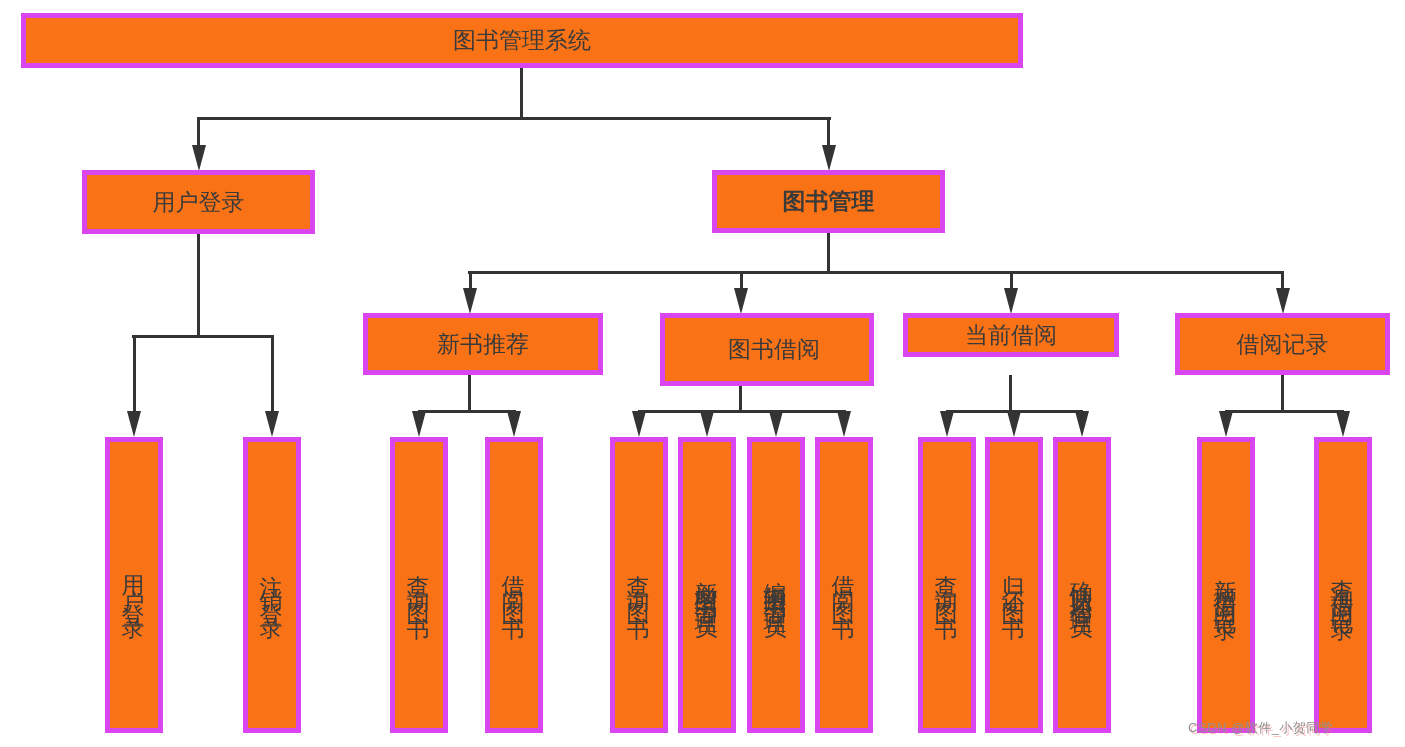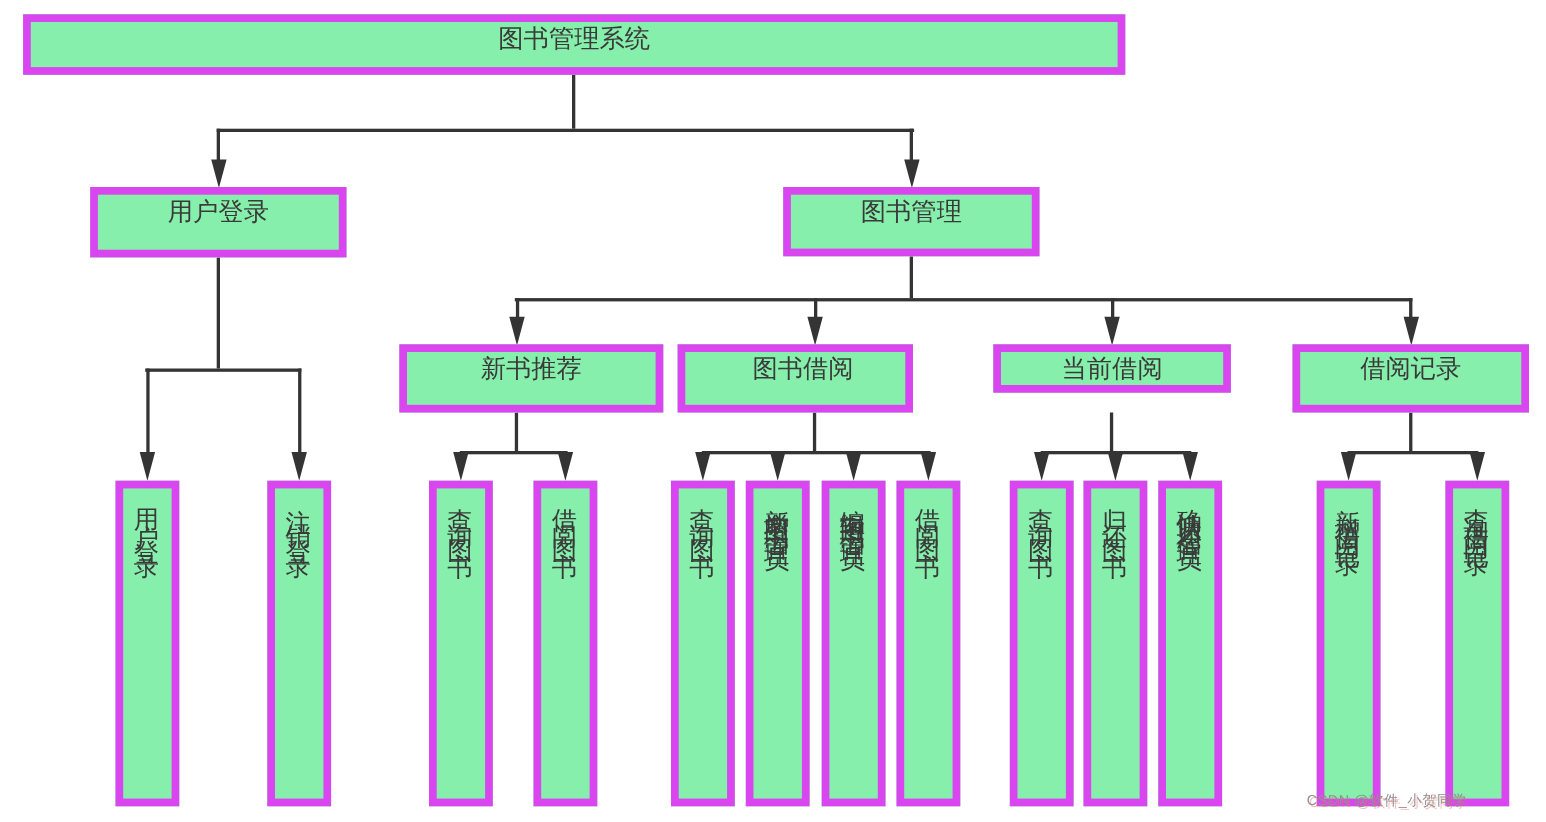--- a/index.html
+++ b/index.html
@@ -1,22 +1,22 @@
 <!DOCTYPE html>
 <html><head>
 <meta charset="utf-8">
 <style>
   html,body{margin:0;padding:0;background:#ffffff;}
   #canvas{
     position:relative;width:1405px;height:747px;background:#ffffff;overflow:hidden;
     font-family:"Liberation Sans","DejaVu Sans",sans-serif;color:#333333;
   }
   .box{
-    position:absolute;box-sizing:border-box;background:#86efac;
-    border:7px solid #d946ef;display:flex;align-items:flex-start;justify-content:center;
+    position:absolute;box-sizing:border-box;background:#f97316;
+    border:5px solid #d946ef;display:flex;align-items:center;justify-content:center;
     font-size:23px;color:#3a3a3a;z-index:2;
   }
   .vbox{width:58px;top:437px;height:296px;}
   .vtext{
     writing-mode:vertical-rl;text-orientation:mixed;
     font-size:23px;color:#3a3a3a;white-space:nowrap;
   }
   .line{position:absolute;background:#343434;z-index:1;}
   .tri{
     position:absolute;width:0;height:0;z-index:1;
@@ -42,21 +42,21 @@
   <div class="line" style="left:520px;top:68px;width:3px;height:49px;"></div>
   <div class="line" style="left:197px;top:117px;width:634px;height:3px;"></div>
   <div class="line" style="left:197px;top:117px;width:3px;height:30px;"></div>
   <div class="tri" style="left:192px;top:145px;"></div>
   <div class="line" style="left:827px;top:117px;width:3px;height:30px;"></div>
   <div class="tri" style="left:822px;top:145px;"></div>
 
   <div class="box" style="left:82px;top:170px;width:233px;height:64px;">
     <span>用户登录</span>
   </div>
-  <div class="box" style="left:712px;top:170px;width:233px;height:63px;">
+  <div class="box" style="left:712px;top:170px;width:233px;height:63px;font-weight:bold;">
     <span>图书管理</span>
   </div>
 
   <div class="line" style="left:197px;top:234px;width:3px;height:101px;"></div>
   <div class="line" style="left:132px;top:335px;width:142px;height:3px;"></div>
   <div class="line" style="left:133px;top:335px;width:3px;height:77px;"></div>
   <div class="tri" style="left:127px;top:411px;"></div>
   <div class="line" style="left:271px;top:335px;width:3px;height:77px;"></div>
   <div class="tri" style="left:265px;top:411px;"></div>
 
@@ -67,21 +67,21 @@
   <div class="line" style="left:740px;top:271px;width:3px;height:20px;"></div>
   <div class="tri" style="left:734px;top:288px;"></div>
   <div class="line" style="left:1010px;top:271px;width:3px;height:20px;"></div>
   <div class="tri" style="left:1004px;top:288px;"></div>
   <div class="line" style="left:1281px;top:271px;width:3px;height:20px;"></div>
   <div class="tri" style="left:1276px;top:288px;"></div>
 
   <div class="box" style="left:363px;top:313px;width:240px;height:62px;">
     <span>新书推荐</span>
   </div>
-  <div class="box" style="left:616px;top:313px;width:214px;height:62px;padding-left:14px;">
+  <div class="box" style="left:660px;top:313px;width:214px;height:73px;padding-left:14px;">
     <span>图书借阅</span>
   </div>
   <div class="box" style="left:903px;top:313px;width:216px;height:44px;">
     <span>当前借阅</span>
   </div>
   <div class="box" style="left:1175px;top:313px;width:215px;height:62px;">
     <span>借阅记录</span>
   </div>
 
   <div class="line" style="left:468px;top:375px;width:3px;height:35px;"></div>

